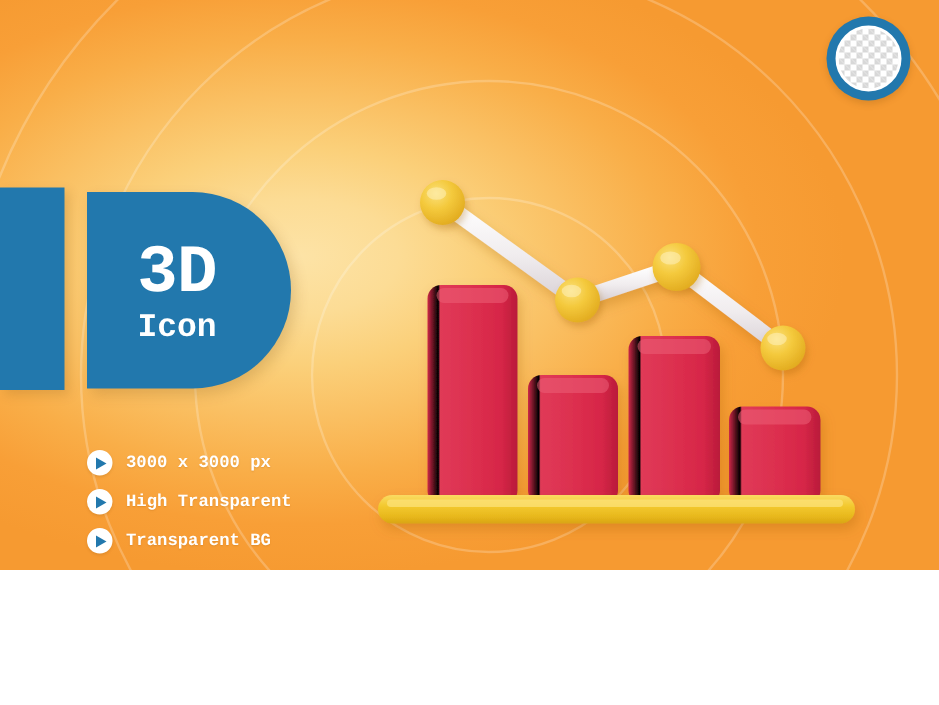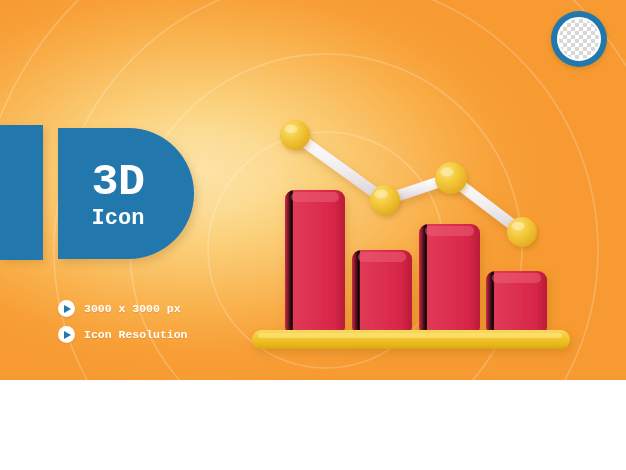--- a/index.html
+++ b/index.html
@@ -285,23 +285,29 @@
       <span class="play-badge">
           <span class="tri"></span>
         </span>
       <span class="feature-label">3000 x 3000 px</span>
     </div>
 
     <div class="feature-row">
       <span class="play-badge">
           <span class="tri"></span>
         </span>
-      <span class="feature-label">Icon Resolution</span>
+      <span class="feature-label">High Transparent</span>
     </div>
 
+    <div class="feature-row">
+      <span class="play-badge">
+          <span class="tri"></span>
+        </span>
+      <span class="feature-label">Transparent BG</span>
+    </div>
 
   </div>
 
   <div class="tbadge">
     <div class="tbadge-inner"></div>
   </div>
 
 </div>
 
 </body></html>

